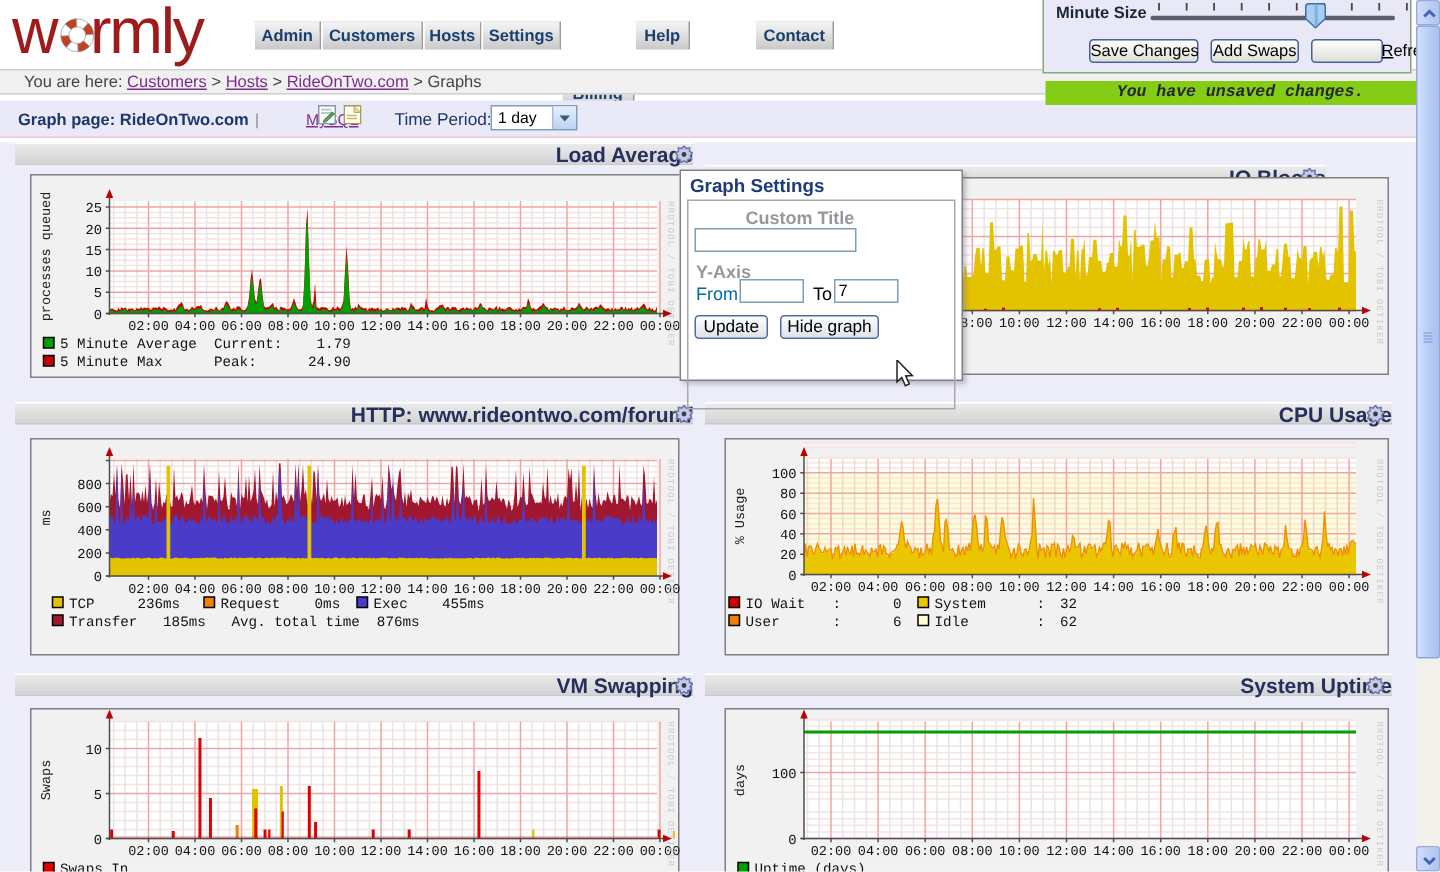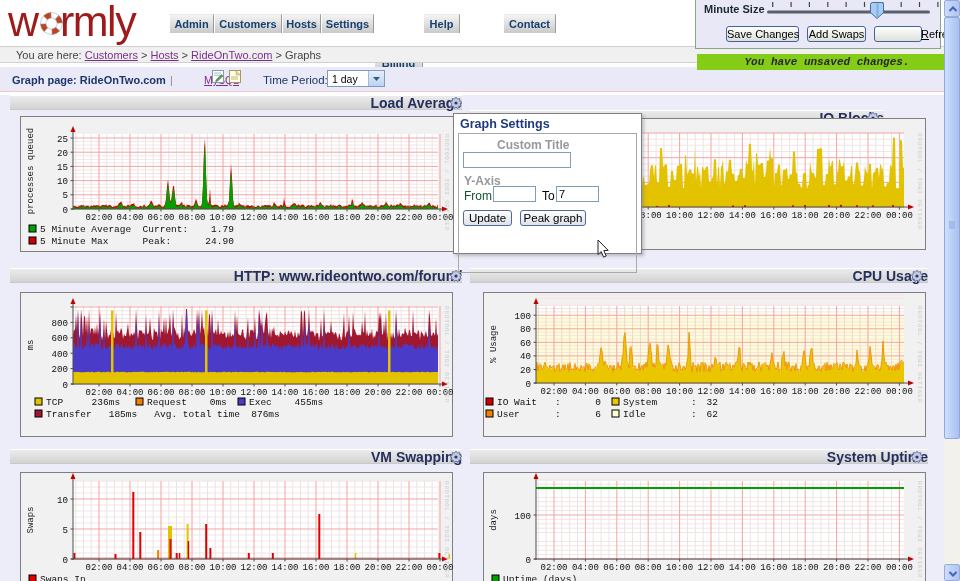--- a/index.html
+++ b/index.html
@@ -853,26 +853,26 @@
       <rect x="8" y="102" width="7" height="7" fill="#00a000" stroke="#000" stroke-width="1"></rect>
       <text x="19" y="109" font-family="&quot;Liberation Mono&quot;, monospace" font-size="9.5" fill="#111" xml:space="preserve">Uptime (days)</text>
     </svg>
   </div>
 <div id="gset">
 <div style="position:absolute;left:6px;top:3px;font-size:12.5px;font-weight:bold;color:#1e3a7a;">Graph Settings</div>
 <div id="gsetin"></div>
 <div class="glab" style="left:10px;top:24px;margin-left:33px;">Custom Title</div>
 <input class="ginp" style="left: 9px; top: 38px; width: 108px;" value="">
 <div class="glab" style="left:10px;top:60px;">Y-Axis</div>
-<div style="position:absolute;left:10px;top:75px;font-size:12px;color:#14532d;">From</div>
+<div style="position:absolute;left:10px;top:75px;font-size:12px;color:#0369a1;">From</div>
 <input class="ginp" style="left: 39px; top: 72px; width: 43px;">
 <div style="position:absolute;left:88px;top:75px;font-size:12px;color:#000;">To</div>
 <input class="ginp" style="left: 102px; top: 72px; width: 43px;" value="7">
 <span class="xbtn2" style="left:9px;top:96px;width:49px;">Update</span>
-<span class="xbtn2" style="left:66px;top:96px;width:66px;">Peak graph</span>
+<span class="xbtn2" style="left:66px;top:96px;width:66px;">Hide graph</span>
 </div>
 <div id="gsize">
 <svg width="246" height="24" style="position:absolute;left:0;top:0;" viewBox="0 0 246 24">
 <line x1="76.7" y1="3" x2="76.7" y2="8" stroke="#444" stroke-width="1.2"></line>
       <line x1="95.1" y1="3" x2="95.1" y2="8" stroke="#444" stroke-width="1.2"></line>
       <line x1="113.4" y1="3" x2="113.4" y2="8" stroke="#444" stroke-width="1.2"></line>
       <line x1="131.8" y1="3" x2="131.8" y2="8" stroke="#444" stroke-width="1.2"></line>
       <line x1="150.1" y1="3" x2="150.1" y2="8" stroke="#444" stroke-width="1.2"></line>
       <line x1="168.5" y1="3" x2="168.5" y2="8" stroke="#444" stroke-width="1.2"></line>
       <line x1="186.8" y1="3" x2="186.8" y2="8" stroke="#444" stroke-width="1.2"></line>

